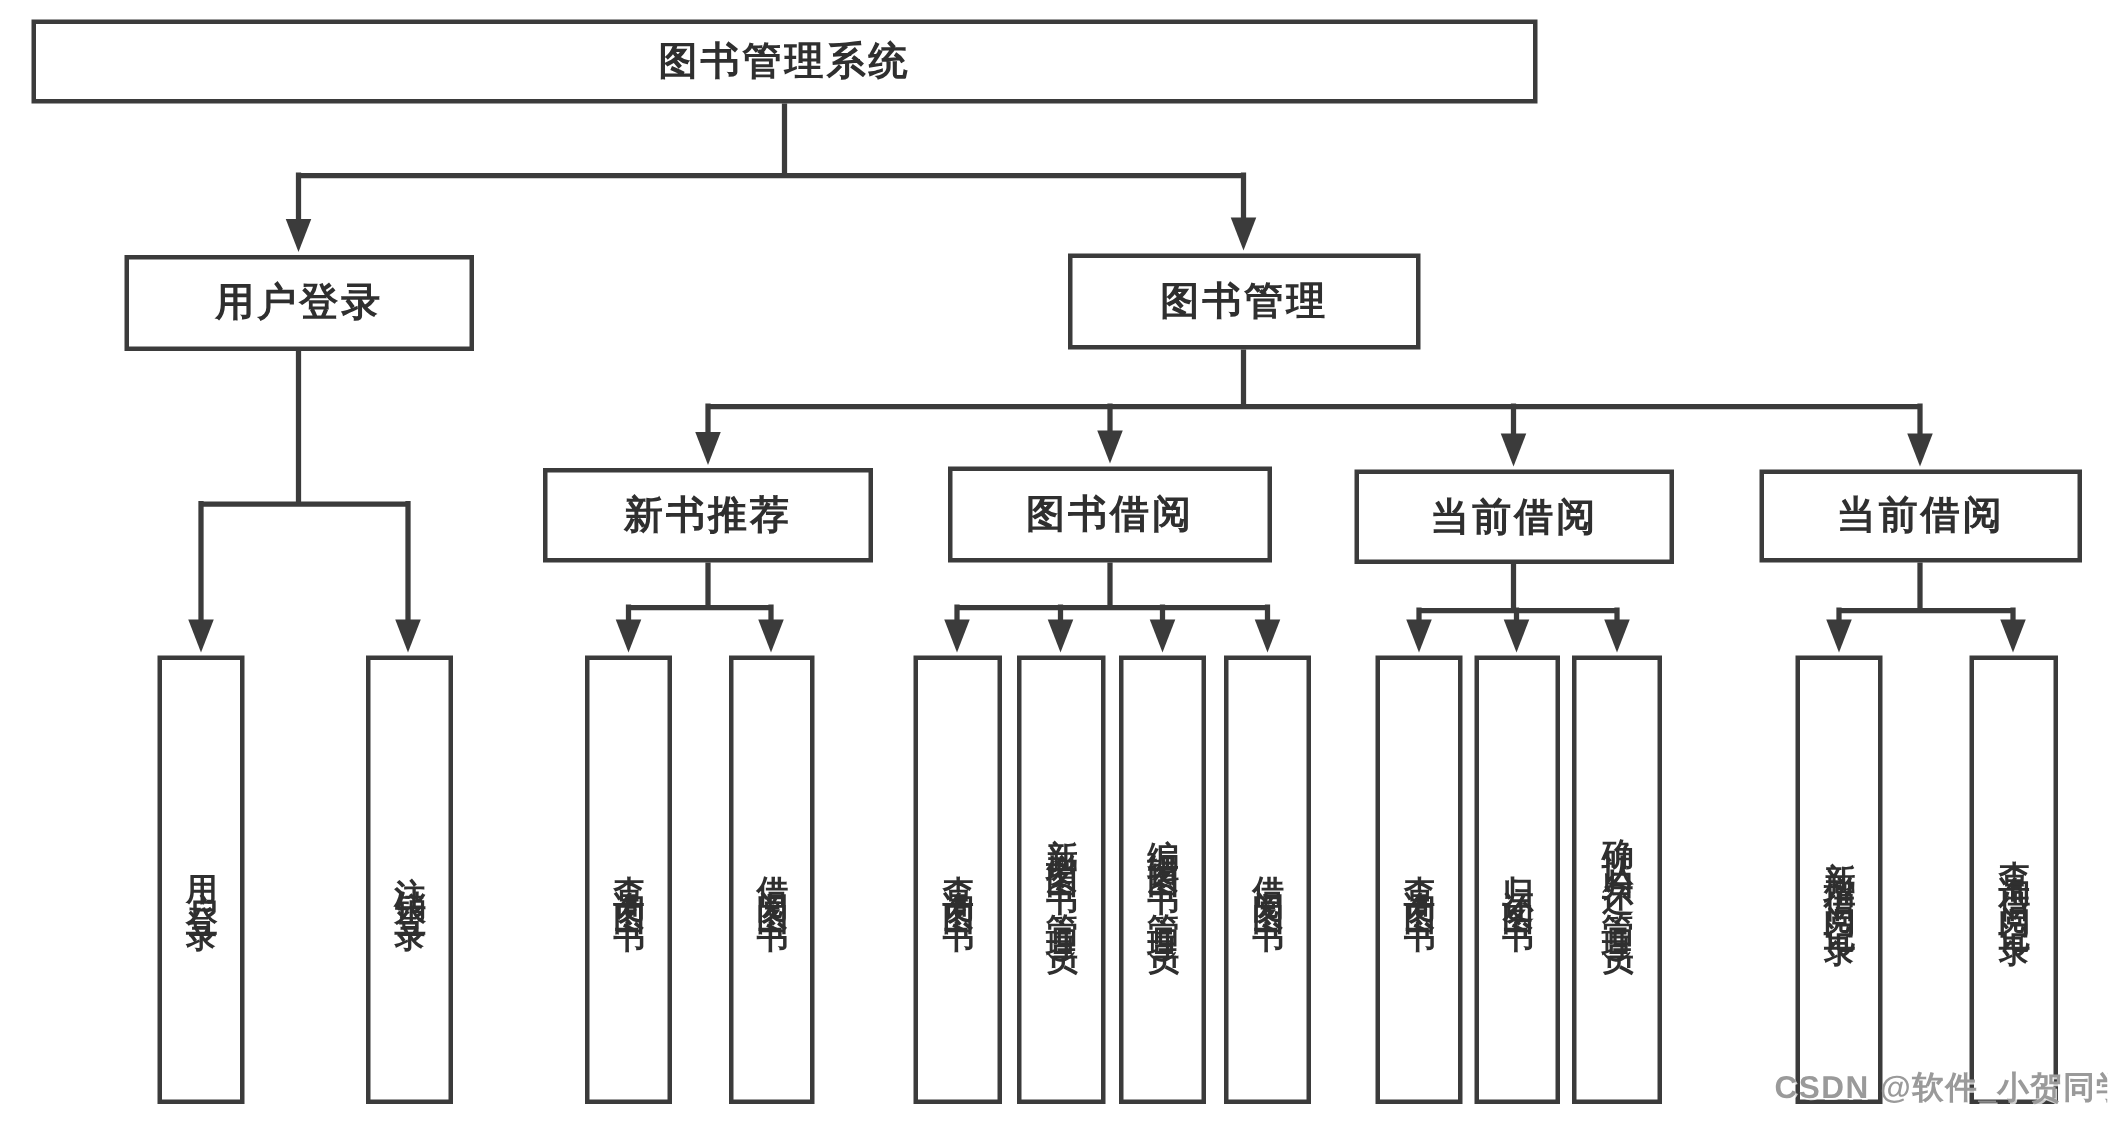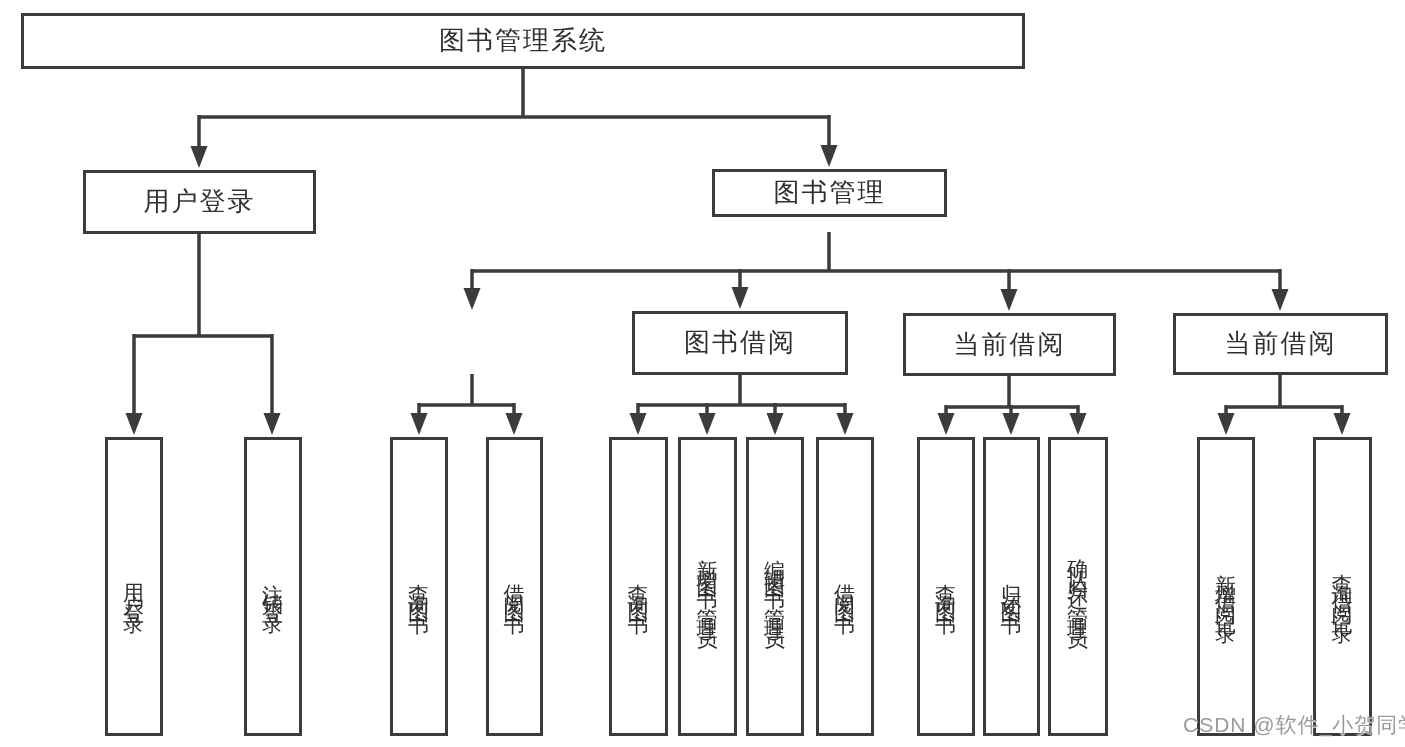--- a/index.html
+++ b/index.html
@@ -4,20 +4,21 @@
 <title>Diagram</title>
 <style>
   html, body { margin: 0; padding: 0; background: #ffffff; }
   #stage {
     position: relative;
     width: 1405px;
     height: 747px;
     background: #ffffff;
     font-family: "Liberation Sans", sans-serif;
     overflow: hidden;
+    font-weight: bold;
   }
   #wires {
     position: absolute;
     left: 0; top: 0;
     width: 1405px; height: 747px;
     pointer-events: none;
   }
   .node {
     position: absolute;
     box-sizing: border-box;
@@ -92,24 +93,27 @@
     </g>
   </svg>
 
   <div class="node h" style="left:21px;top:13px;width:1004px;height:56px">
     <span>图书管理系统</span>
   </div>
 
   <div class="node h" style="left:83px;top:170px;width:233px;height:64px">
     <span>用户登录</span>
   </div>
-  <div class="node h" style="left:712px;top:169px;width:235px;height:48px">
+  <div class="node h" style="left:712px;top:169px;width:235px;height:64px">
     <span>图书管理</span>
   </div>
 
+  <div class="node h" style="left:362px;top:312px;width:220px;height:63px">
+    <span>新书推荐</span>
+  </div>
   <div class="node h" style="left:903px;top:313px;width:213px;height:63px">
     <span>当前借阅</span>
   </div>
   <div class="node h" style="left:632px;top:311px;width:216px;height:64px">
     <span>图书借阅</span>
   </div>
   <div class="node h" style="left:1173px;top:313px;width:215px;height:62px">
     <span>当前借阅</span>
   </div>
 

